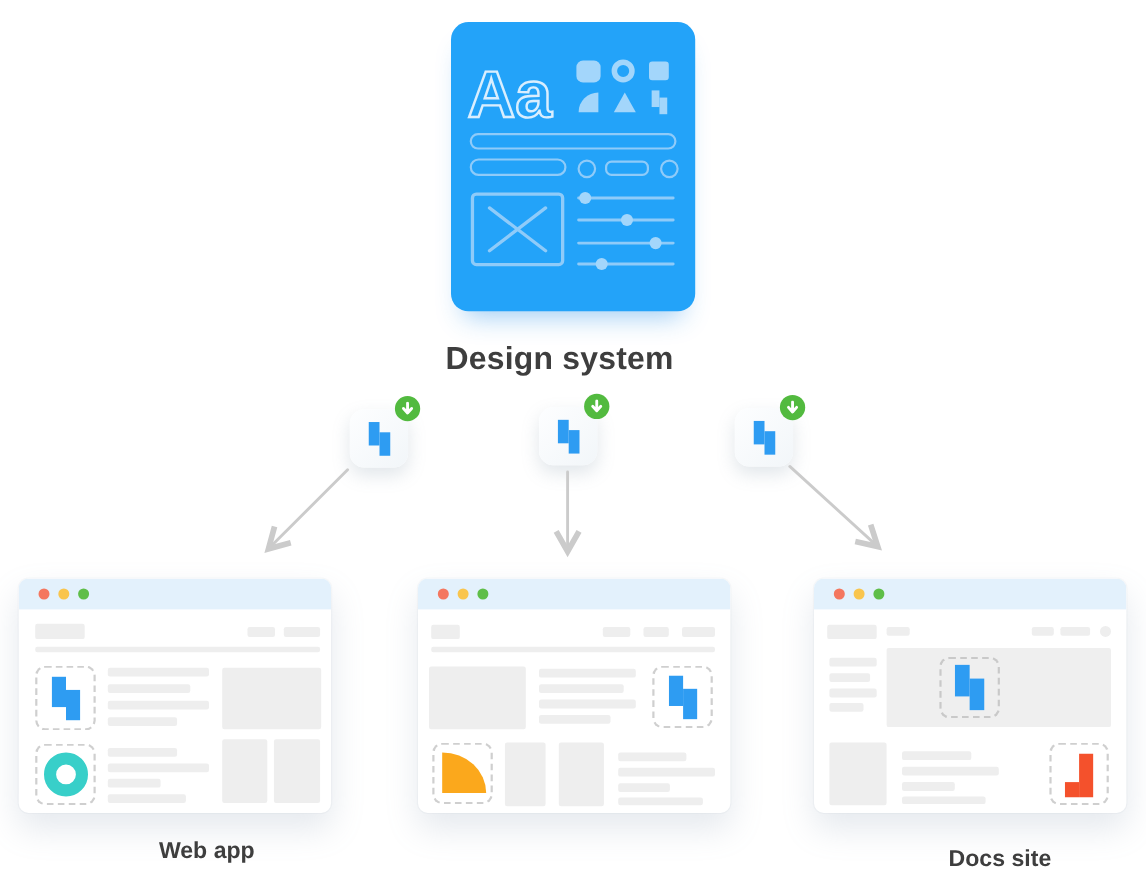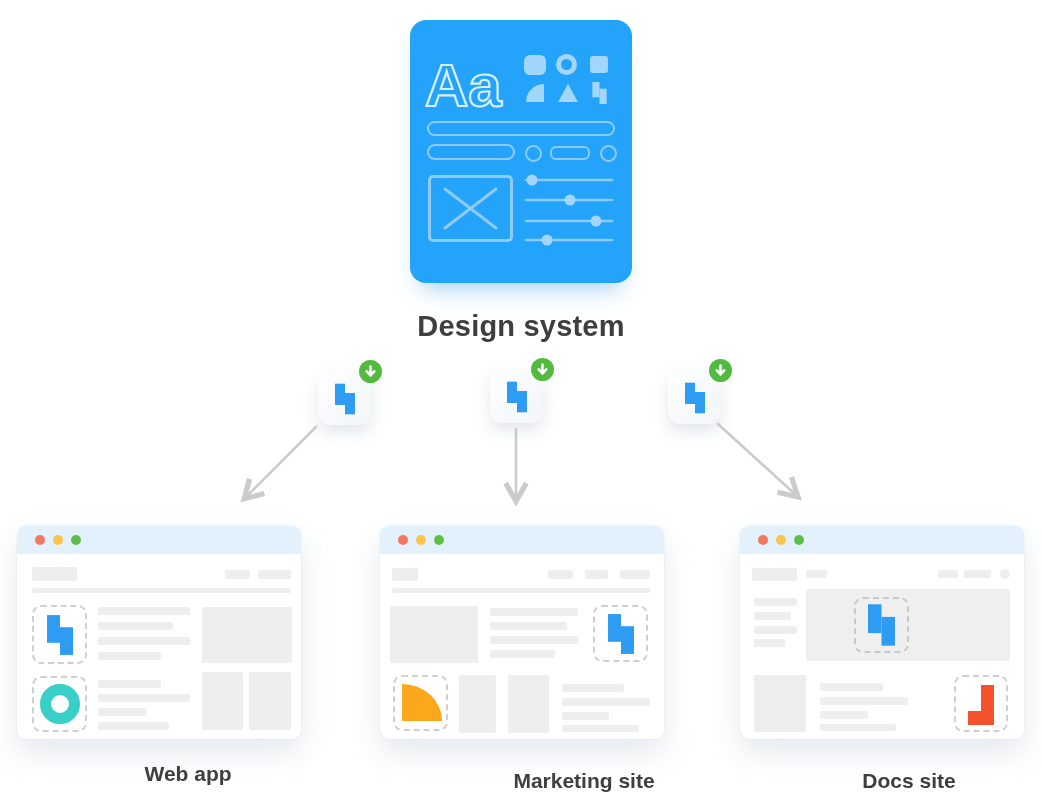--- a/index.html
+++ b/index.html
@@ -25,21 +25,21 @@
   .pill-long{left:17px;top:101px;width:188px;height:15px;}
   .pill-med{left:17px;top:124px;width:88px;height:16px;}
   .pill-sm{left:140px;top:126px;width:40px;height:14px;border-radius:6px;}
   .circ{position:absolute;width:17px;height:17px;border:2.5px solid var(--stroke-blue);
         border-radius:50%;box-sizing:border-box;top:125px;}
   .circ-a{left:115px;} .circ-b{left:190px;}
   .imgph{position:absolute;left:18px;top:155px;width:85px;height:67px;
          border:3px solid var(--stroke-blue);border-radius:5px;box-sizing:border-box;}
   .sliders-svg{position:absolute;left:113px;top:151px;}
 
-  .diagram-title{position:absolute;left:405px;top:310px;width:232px;text-align:center;
+  .diagram-title{position:absolute;left:405px;top:310px;width:232px;text-align:left;
     font-size:29px;font-weight:800;color:var(--text-dark);letter-spacing:.2px;}
 
   
   .asset{position:absolute;width:53px;height:53px;border-radius:13px;
     background:linear-gradient(135deg,#FDFEFF,#F2F6F9);
     box-shadow:0 7px 16px rgba(120,140,160,.22);
     display:flex;align-items:center;justify-content:center;}
   .asset-1{left:318px;top:372px;} .asset-2{left:490px;top:370px;} .asset-3{left:668px;top:371px;}
   .badge{position:absolute;right:-11px;top:-12px;width:23px;height:23px;border-radius:50%;
     background:var(--badge-green);display:flex;align-items:center;justify-content:center;}
@@ -253,16 +253,15 @@
     <div class="ph" style="left:80px;top:198px;width:76px;height:7px"></div>
     <div class="dash" style="left:214px;top:149px;width:54px;height:57px">
       <svg width="26" height="40" viewBox="0 0 26 40" style="margin-top:3px">
         <rect x="13" y="0" width="13" height="40" fill="var(--red-orange)"></rect>
           <rect x="0" y="26" width="13" height="14" fill="var(--red-orange)"></rect>
       </svg>
     </div>
   </div>
 
   <div class="site-label label-1">Web app</div>
-  <div class="site-label label-2">Marketing site</div>
   <div class="site-label label-3">Docs site</div>
 
 </div>
 
 </body></html>

